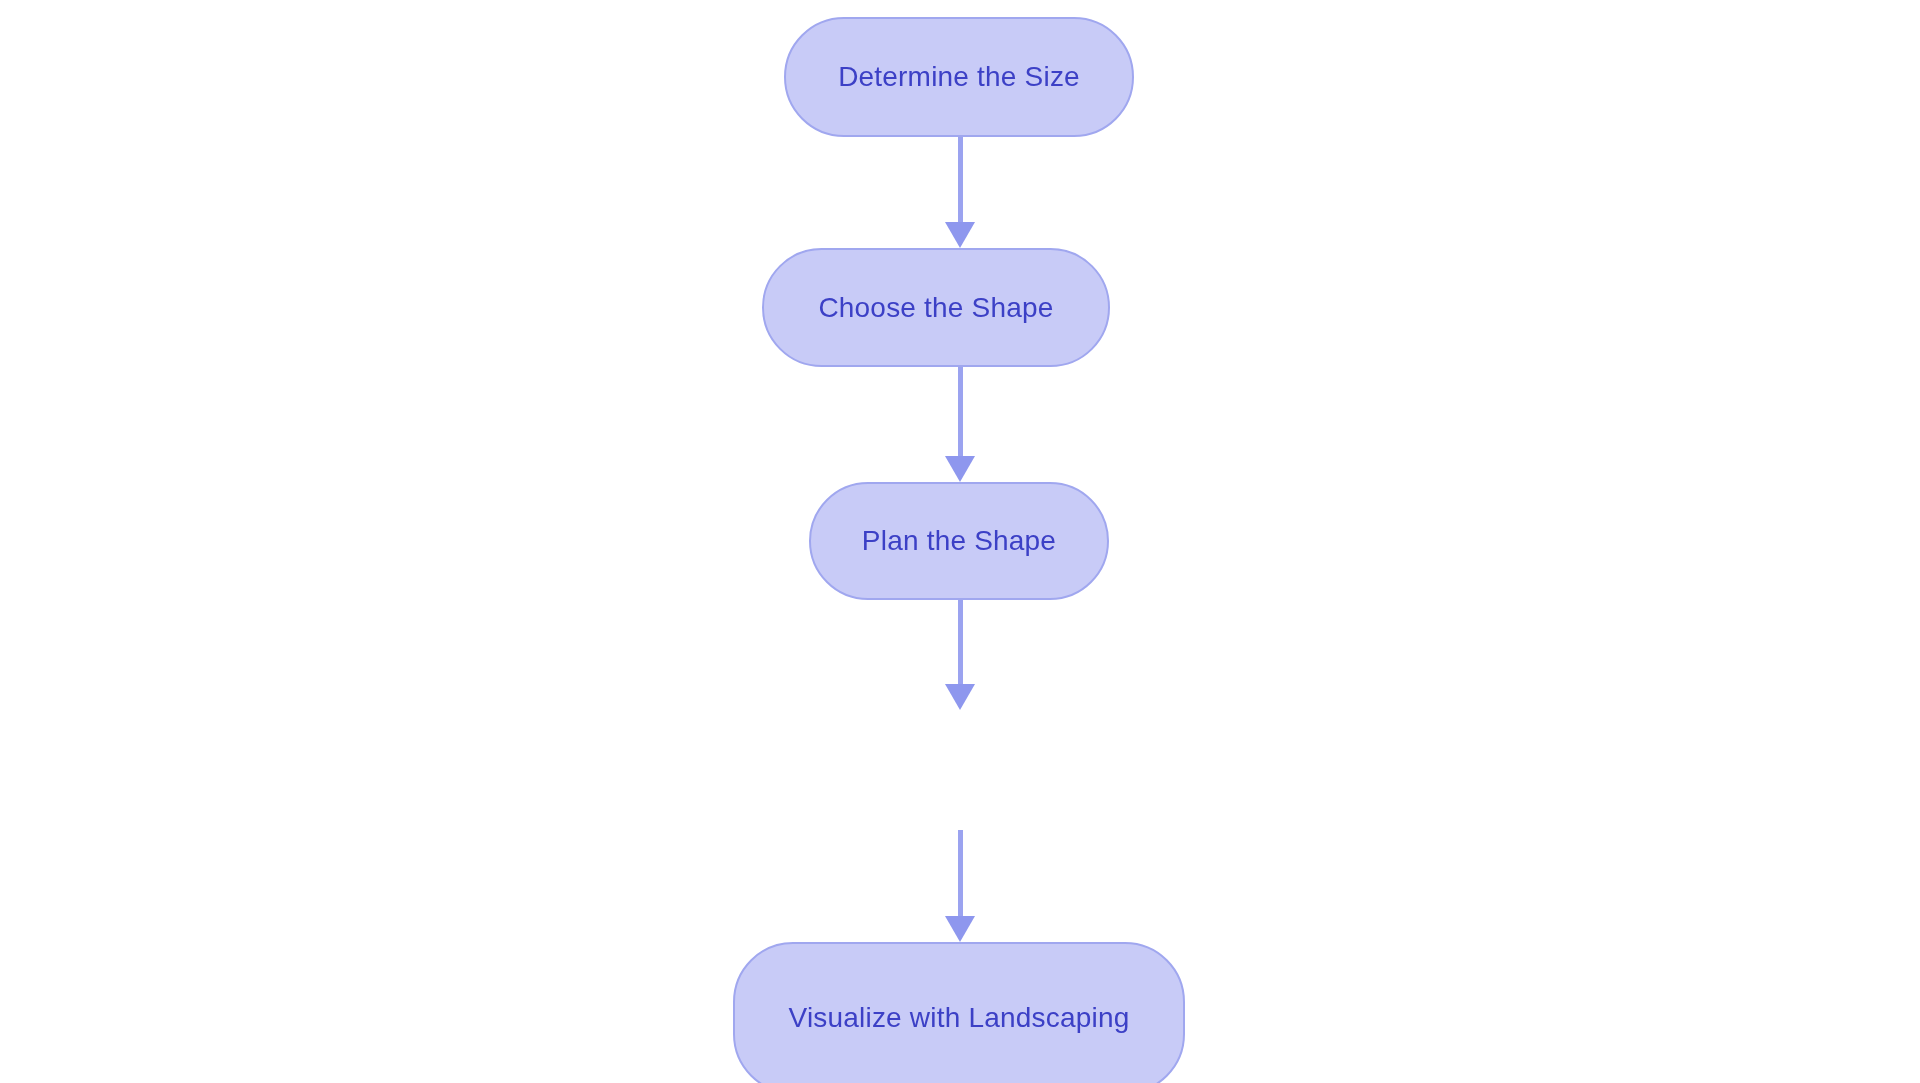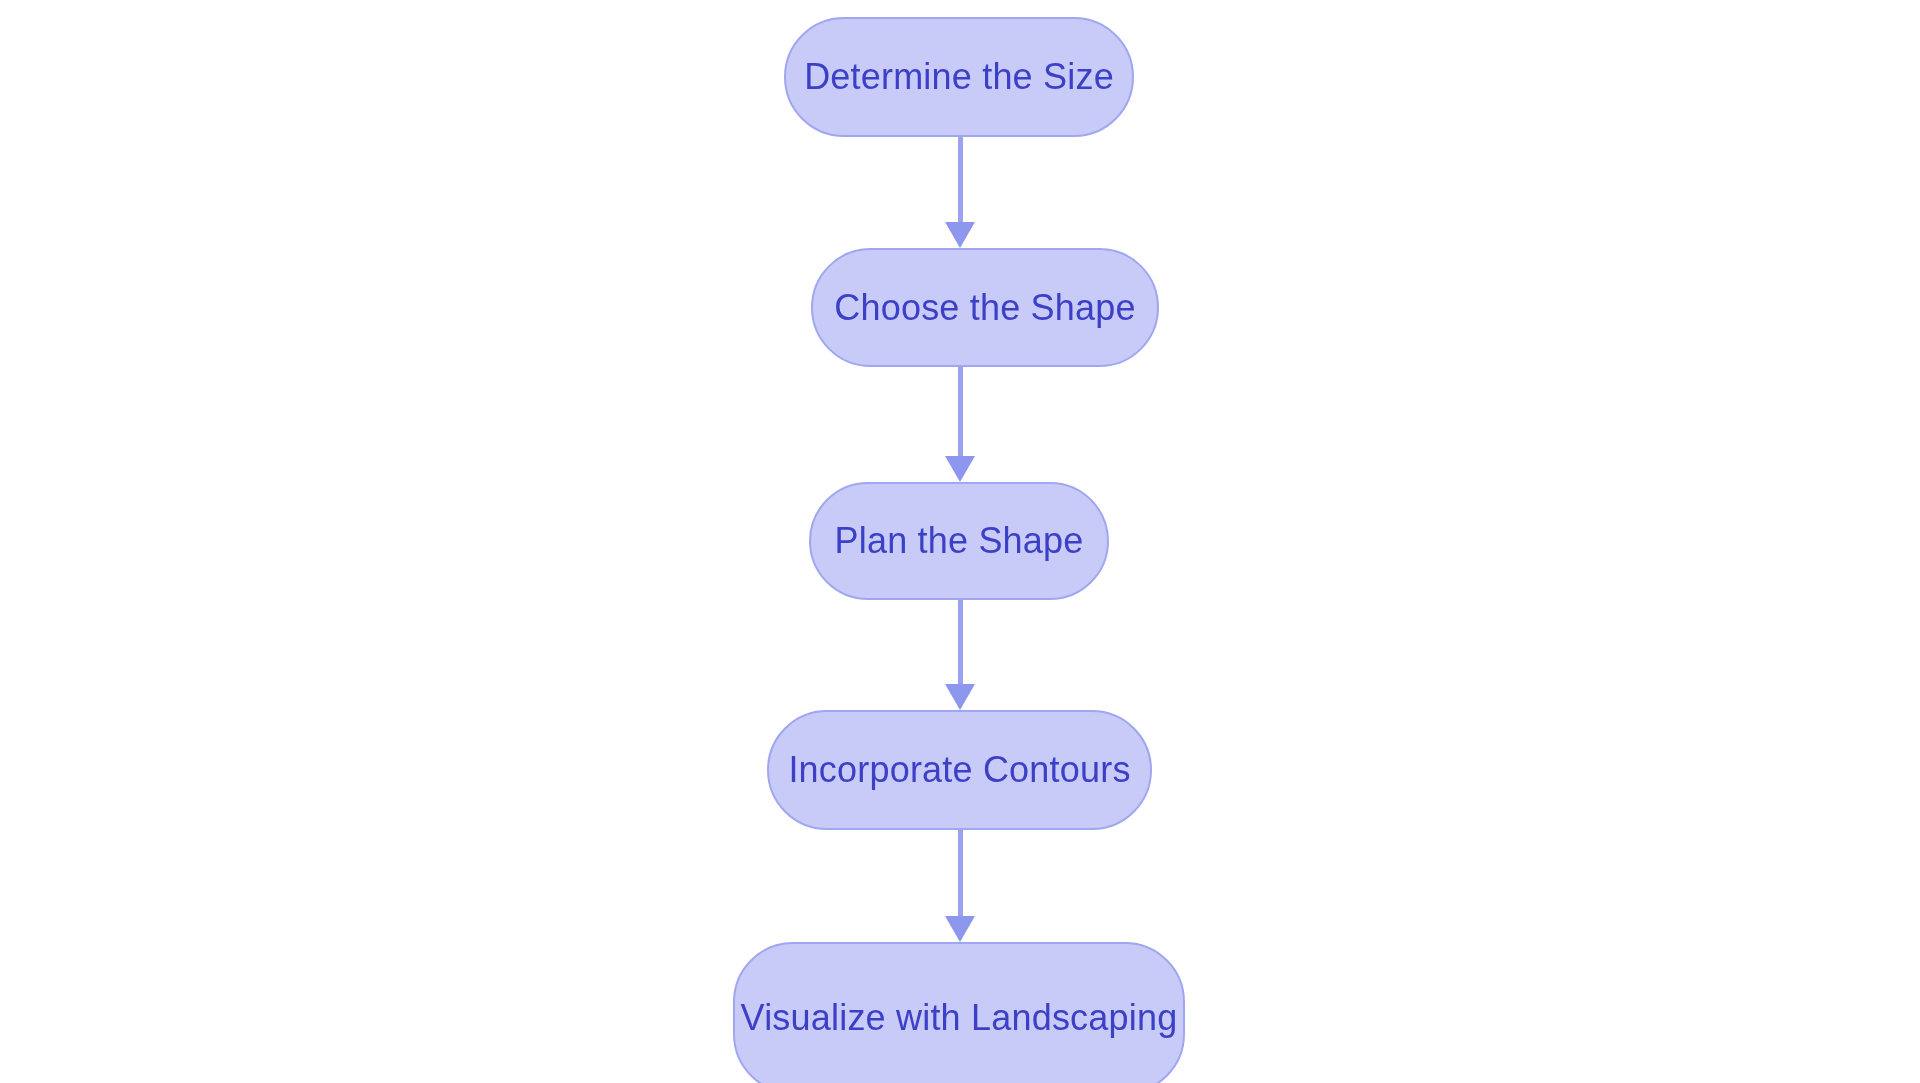--- a/index.html
+++ b/index.html
@@ -24,27 +24,27 @@
   }
   .node {
     position: absolute;
     background: var(--node-fill);
     border: 2px solid var(--node-border);
     border-radius: 60px;
     display: flex;
     align-items: center;
     justify-content: center;
     color: var(--node-text);
-    font-size: 36px;
+    font-size: 28px;
     font-weight: 400;
     letter-spacing: 0.2px;
     white-space: nowrap;
   }
   .n1 { left: 784px; top: 17px;  width: 350px; height: 120px; }
-  .n2 { left: 811px; top: 248px; width: 348px; height: 119px; }
+  .n2 { left: 762px; top: 248px; width: 348px; height: 119px; }
   .n3 { left: 809px; top: 482px; width: 300px; height: 118px; }
   .n4 { left: 767px; top: 710px; width: 385px; height: 120px; }
   .n5 { left: 733px; top: 942px; width: 452px; height: 152px; align-items: center; }
   .arrow {
     position: absolute;
     left: 945px;
     width: 30px;
     display: flex;
     flex-direction: column;
     align-items: center;
@@ -91,23 +91,20 @@
 
   <div class="node n3">
     <span>Plan the Shape</span>
   </div>
 
   <div class="arrow a3">
     <div class="arrow-line"></div>
     <div class="arrow-head"></div>
   </div>
 
-  <div class="node n4">
-    <span>Incorporate Contours</span>
-  </div>
 
   <div class="arrow a4">
     <div class="arrow-line"></div>
     <div class="arrow-head"></div>
   </div>
 
   <div class="node n5">
     <span>Visualize with Landscaping</span>
   </div>
 

